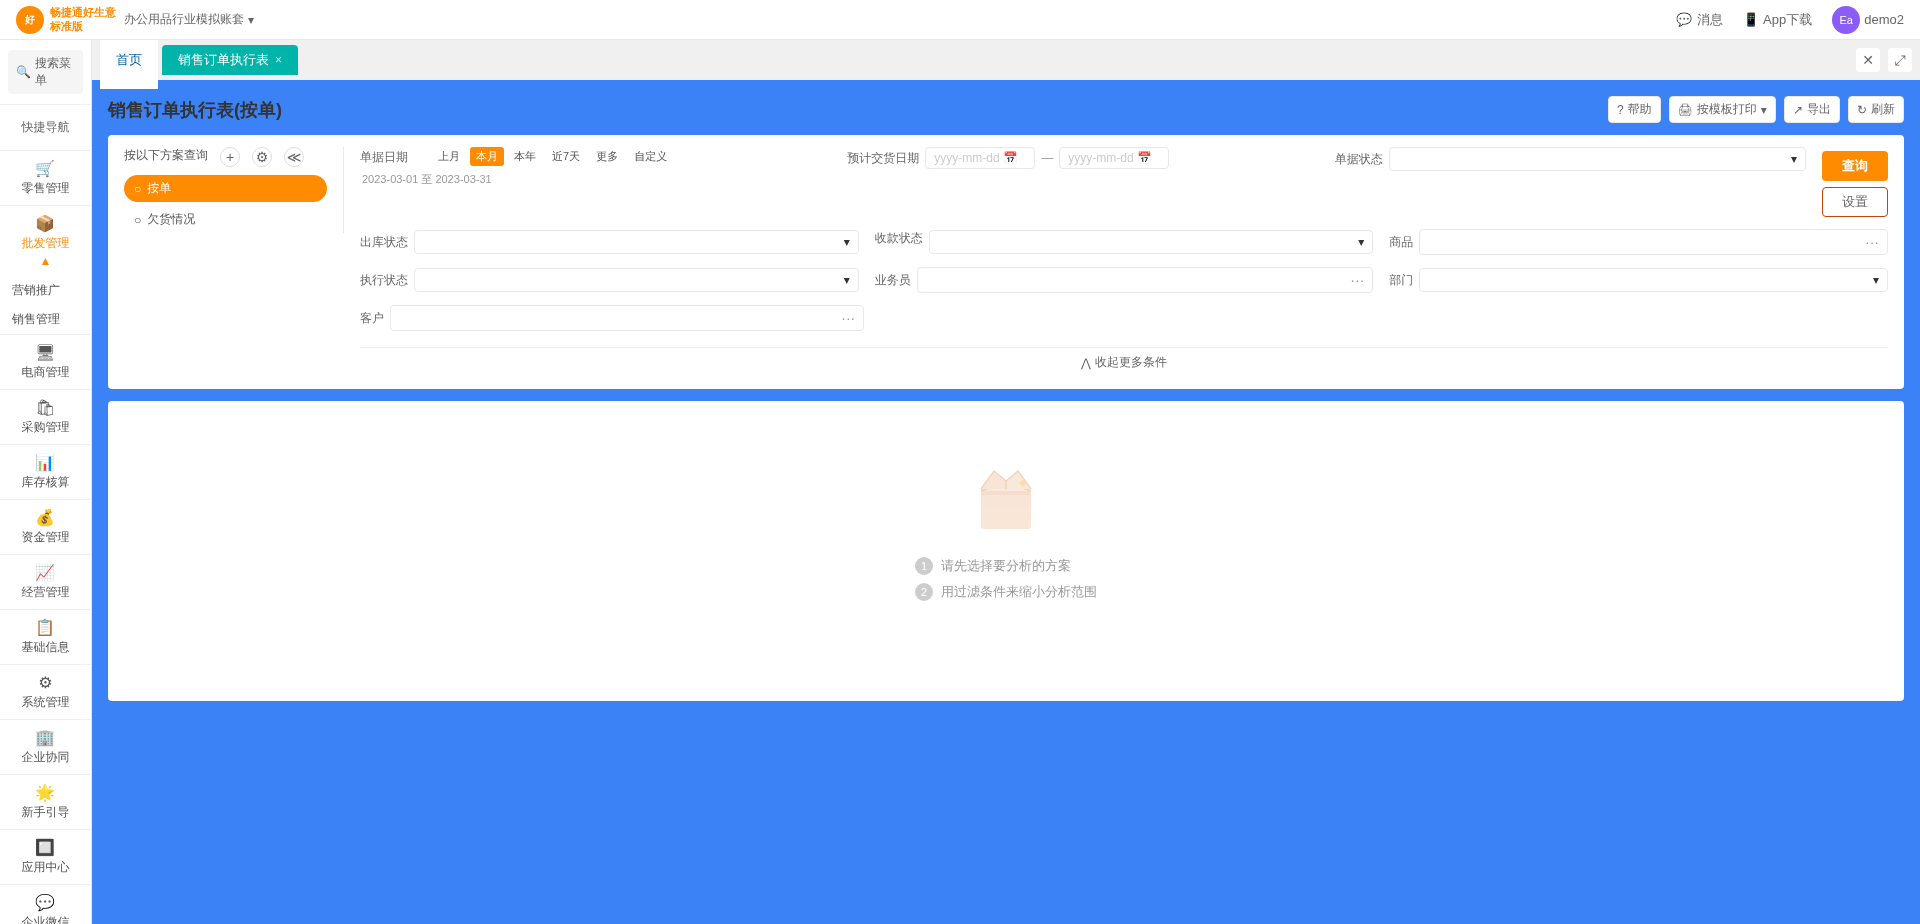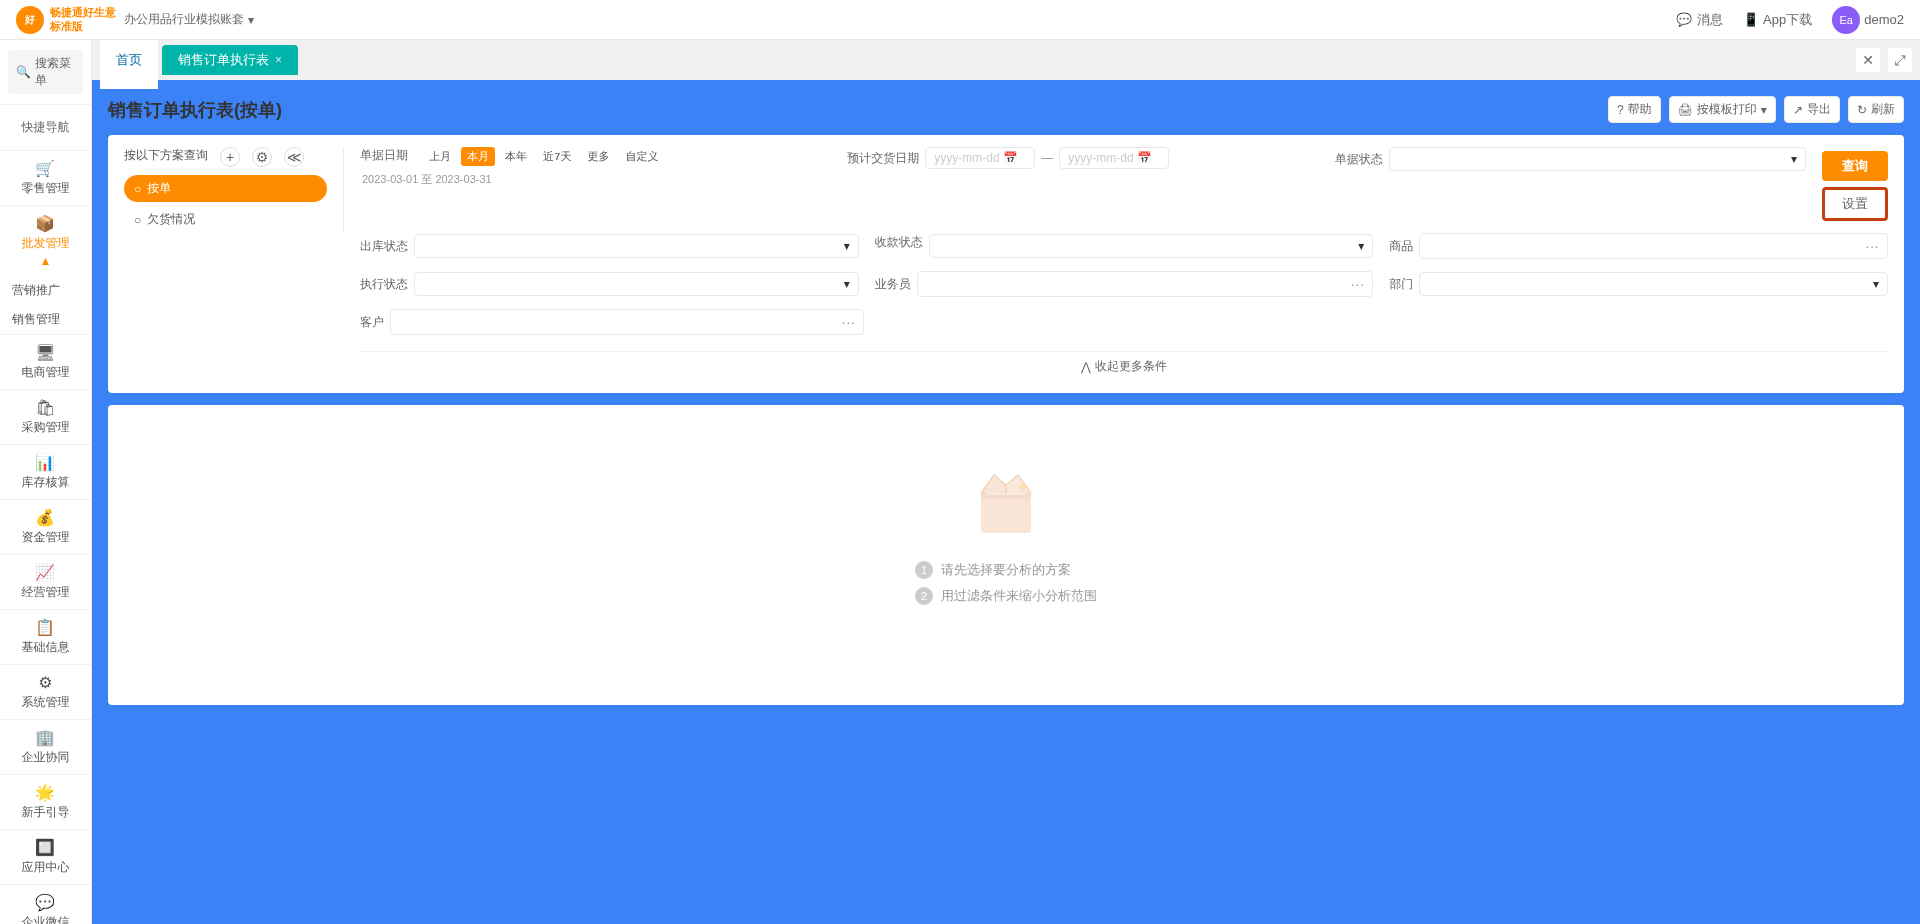--- a/index.html
+++ b/index.html
@@ -219,21 +219,21 @@
 
     
     .filter-action-btns {
       display: flex; flex-direction: column; gap: 6px; align-self: flex-start; padding-top: 4px;
     }
     .btn-query {
       padding: 6px 20px; background: #ff8c00; color: #fff; border: none;
       border-radius: 4px; font-size: 13px; cursor: pointer; font-weight: bold;
     }
     .btn-settings {
-      padding: 5px 16px; background: #fff; color: #666; border: 3px solid #c2410c;
+      padding: 5px 16px; background: #fff; color: #666; border: 1px solid #c2410c;
       border-radius: 4px; font-size: 13px; cursor: pointer; text-align: center;
     }
 
     
     .empty-state {
       display: flex; flex-direction: column; align-items: center; justify-content: center;
       padding: 60px 20px; gap: 16px;
     }
     .empty-tips { display: flex; flex-direction: column; gap: 8px; }
     .empty-tip-item {
@@ -454,21 +454,21 @@
                 <span>欠货情况</span>
               </div>
             </div>
           </div>
 
           <div style="flex:1; padding-left:16px; display:flex; flex-direction:column; gap:12px;">
 
             <div style="display:flex; align-items:flex-start; gap:16px;">
               <div style="flex:1; display:flex; flex-direction:column; gap:4px;">
 
-                <div style="display:flex; align-items:flex-start; gap:15px; flex-wrap:wrap;font-family:Liberation Mono, monospace;">
+                <div style="display:flex; align-items:flex-end; gap:24px; flex-wrap:wrap;">
                   <span class="filter-label">单据日期</span>
                   <div class="filter-date-group">
                     <span class="filter-date-btn">上月</span>
                     <span class="filter-date-btn active">本月</span>
                     <span class="filter-date-btn">本年</span>
                     <span class="filter-date-btn">近7天</span>
                     <span class="filter-date-btn">更多</span>
                     <span class="filter-date-btn">自定义</span>
                   </div>
                 </div>

